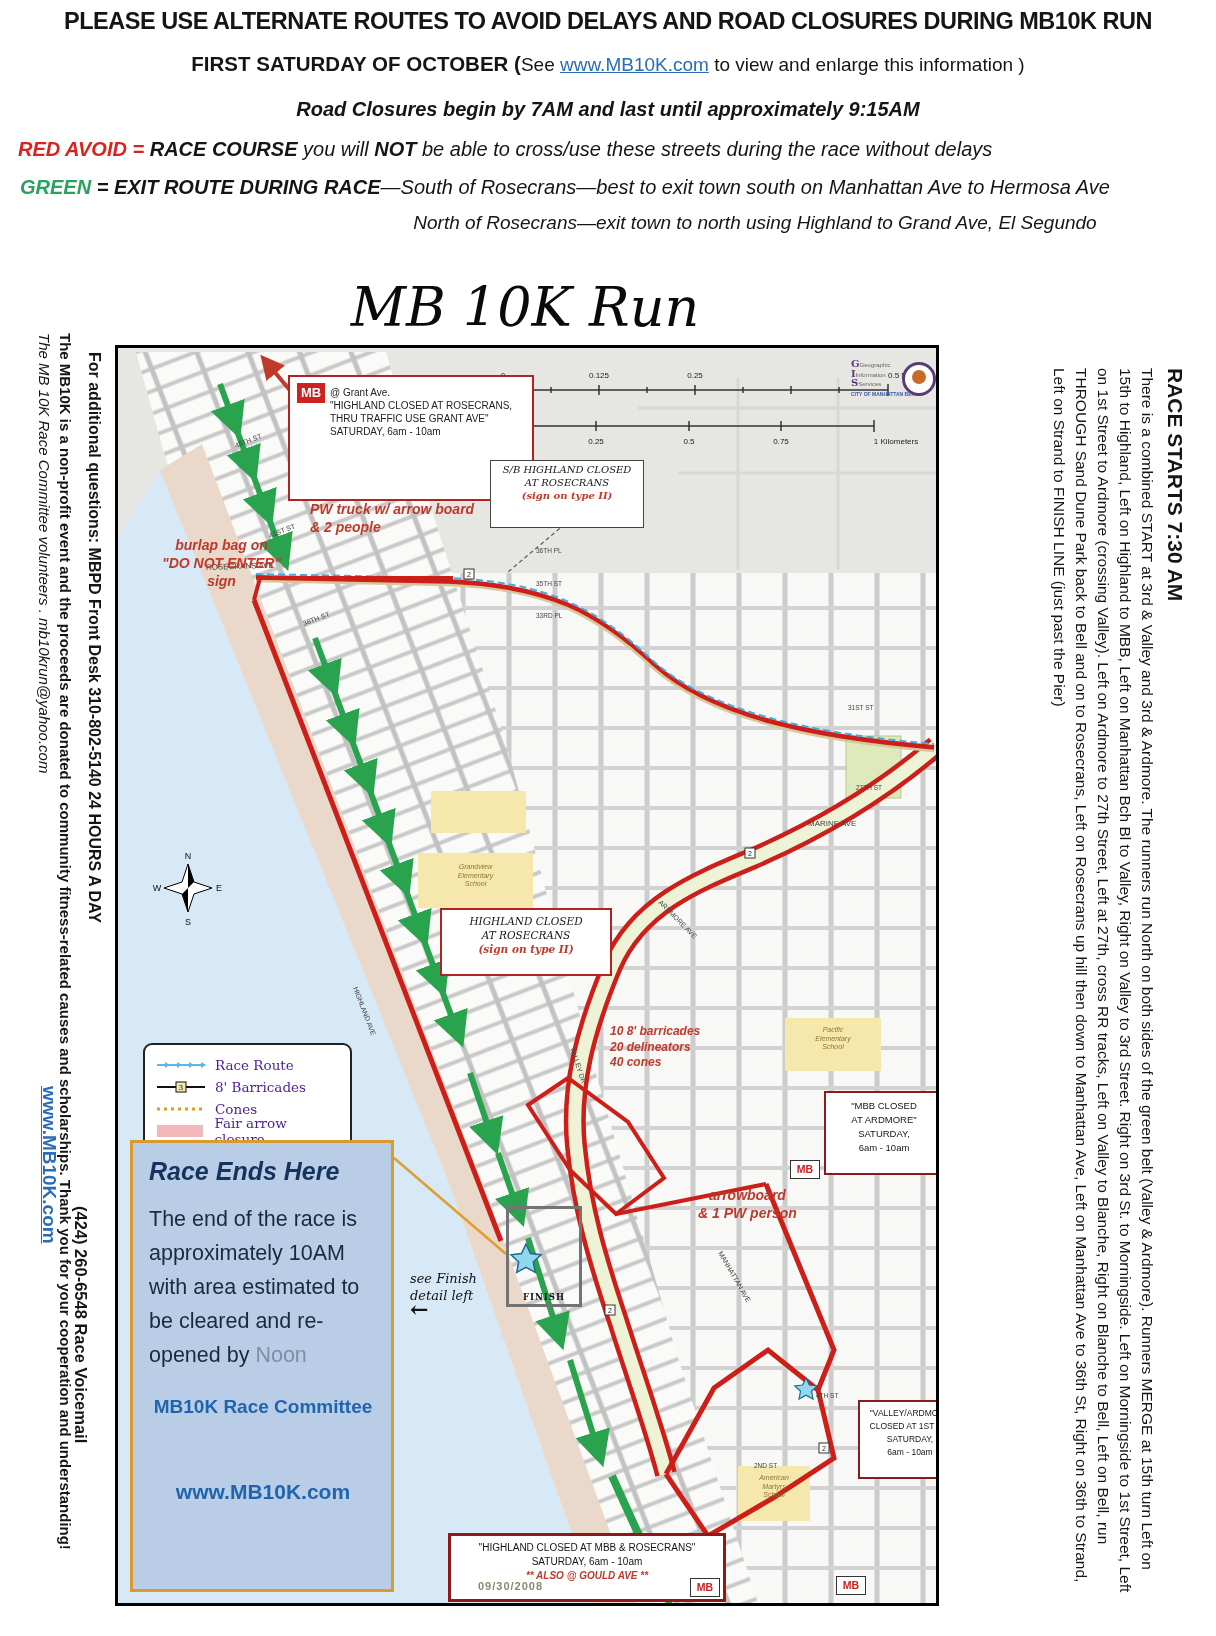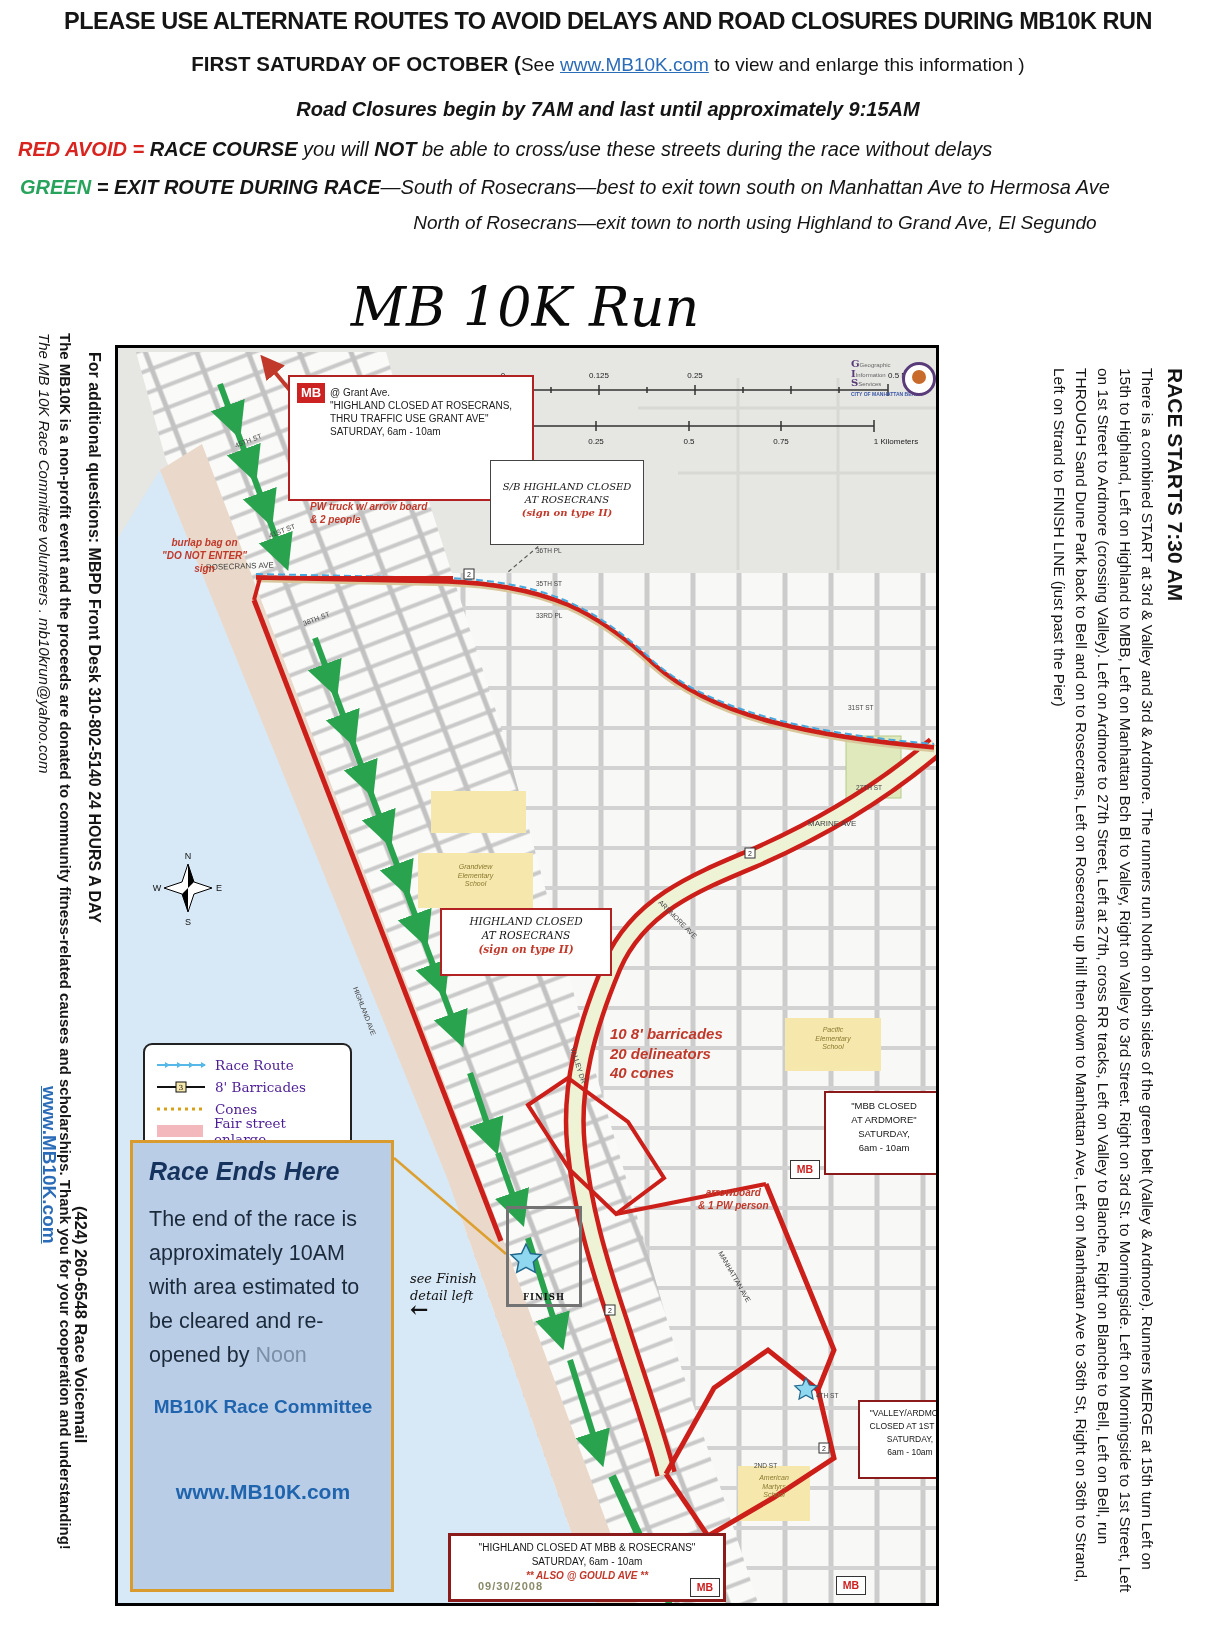--- a/index.html
+++ b/index.html
@@ -33,21 +33,21 @@
   .rsHead{top:368px;left:1187px;width:260px;font-size:21px;font-weight:bold;}
   .rsBody{top:368px;left:1158px;width:1230px;font-size:15.5px;line-height:22px;}
   
   .map{top:345px;left:115px;width:818px;height:1255px;border:3px solid #000;background:#e6e6e3;overflow:hidden;}
   .co{position:absolute;background:#fff;text-align:center;}
   .grant{top:27px;left:170px;width:242px;height:122px;border:2px solid #b22222;text-align:left;font-size:10px;line-height:13px;color:#222;}
   .grant .mb{position:absolute;top:6px;left:7px;width:28px;height:20px;background:#cc2222;color:#fff;
              font-weight:bold;font-size:13px;text-align:center;line-height:20px;}
   .grant .tx{margin:9px 4px 0 40px;}
   .sbco{top:112px;left:372px;width:152px;height:64px;border:1.5px solid #444;
-        font-family:"DejaVu Serif",serif;font-style:italic;font-size:10px;line-height:13px;padding-top:19px;}
+        font-family:"DejaVu Serif",serif;font-style:italic;font-size:10px;line-height:13px;padding-top:2px;}
   .sbco .r, .midco .r{color:#c0392b;font-weight:bold;}
   .midco{top:560px;left:322px;width:168px;height:60px;border:2px solid #b22222;
         font-family:"DejaVu Serif",serif;font-style:italic;font-size:10.5px;line-height:14px;padding-top:4px;}
   .mbbco{top:743px;left:706px;width:116px;height:74px;border:2.5px solid #8b1a1a;font-size:9.5px;line-height:14px;padding-top:6px;}
   .valco{top:1052px;left:740px;width:100px;height:70px;border:2.5px solid #8b1a1a;font-size:8.5px;line-height:13px;padding-top:5px;}
   .botco{top:1185px;left:330px;width:272px;height:58px;border:3px solid #8b1a1a;font-size:10px;line-height:14px;padding-top:5px;}
   .botco .r{color:#c0392b;font-weight:bold;font-style:italic;}
   .mbtag{position:absolute;width:28px;height:17px;background:#fff;border:1.5px solid #333;
          color:#cc2222;font-weight:bold;font-size:10.5px;text-align:center;line-height:17px;}
   .legend{top:695px;left:25px;width:185px;height:102px;background:#fff;border:2px solid #222;border-radius:9px;
@@ -59,21 +59,21 @@
   .raceEnds .bd{margin-top:16px;font-size:21.5px;line-height:34px;color:#1b2a3a;}
   .raceEnds .noon{color:#7b8fa6;}
   .raceEnds .cm{margin-top:24px;text-align:center;font-size:19px;font-weight:bold;color:#1f64ad;}
   .raceEnds .st{margin-top:62px;text-align:center;font-size:21px;font-weight:bold;color:#1f64ad;}
   .finishBox{top:858px;left:388px;width:70px;height:95px;border:3px solid #737373;}
   .finishBox .fl{position:absolute;bottom:2px;left:0;width:100%;text-align:center;
                  font-family:"DejaVu Serif",serif;font-weight:bold;font-size:8.5px;letter-spacing:1px;color:#111;}
   .seeFinish{top:905px;left:292px;width:90px;font-family:"DejaVu Serif",serif;font-style:italic;
              font-size:13px;line-height:17px;color:#111;white-space:pre-line;}
   .seeFinish .ar{font-size:22px;font-style:normal;font-weight:bold;line-height:10px;}
-  .red-note{position:absolute;color:#c0392b;font-style:italic;font-weight:bold;font-size:10px;
+  .red-note{position:absolute;color:#c0392b;font-style:italic;font-weight:bold;font-size:14px;
             line-height:1.3;white-space:pre-line;}
   .schLbl{position:absolute;color:#8a7a30;font-style:italic;font-size:7px;line-height:8.5px;
           text-align:center;white-space:pre-line;}
   .dateLbl{top:1232px;left:360px;font-size:11px;font-weight:bold;color:#8a8a6a;letter-spacing:1px;}
   .gis{top:12px;left:733px;width:86px;font-size:6px;color:#666;line-height:7.5px;}
   .gis .cap{font-family:"DejaVu Serif",serif;font-size:10px;font-weight:bold;color:#5a3b7a;}
   .gis .city{margin-top:2px;color:#3a57a8;font-weight:bold;font-size:5px;}
   .seal{top:14px;left:784px;width:34px;height:34px;border-radius:50%;border:3px solid #5a3b7a;
         background:#fff;box-sizing:border-box;}
   .seal .in{margin:5px auto;width:14px;height:14px;background:#c86a2a;border-radius:50%;}
@@ -319,21 +319,21 @@
       <div class="row">
         <svg width="52" height="8">
             <path d="M2,4 H50" stroke="#d8a018" stroke-width="3" stroke-dasharray="3,4"></path>
           </svg>
         <span>Cones</span>
       </div>
       <div class="row">
         <svg width="52" height="14">
             <rect x="2" y="1" width="46" height="12" fill="#f2b8bc"></rect>
           </svg>
-        <span>Fair street enlarge</span>
+        <span>Fair arrow closure</span>
       </div>
     </div>
 
     <div class="abs raceEnds">
       <div class="t">Race Ends Here</div>
       <div class="bd">
         <span>The end of the race is approximately 10AM with area estimated to be cleared and  re-opened by </span><span class="noon">Noon</span>
       </div>
       <div class="cm">MB10K Race Committee</div>
       <div class="st">www.MB10K.com</div>
@@ -346,21 +346,21 @@
       <span>see Finish
 detail left</span>
       <div class="ar">←</div>
     </div>
 
     <div class="red-note" style="top:152px;left:192px;">PW truck w/ arrow board
 &amp; 2 people</div>
     <div class="red-note" style="top:188px;left:44px;text-align:center;">burlap bag on
 "DO NOT ENTER"
 sign</div>
-    <div class="red-note" style="top:676px;left:492px;font-size:15px;">10  8' barricades
+    <div class="red-note" style="top:676px;left:492px;font-size:12px;">10  8' barricades
 20  delineators
 40  cones</div>
     <div class="red-note" style="top:838px;left:580px;text-align:center;">arrowboard
 &amp; 1 PW person</div>
 
     <div class="schLbl" style="top:515px;left:300px;width:115px;">Grandview
 Elementary
 School</div>
     <div class="schLbl" style="top:678px;left:667px;width:96px;">Pacific
 Elementary

